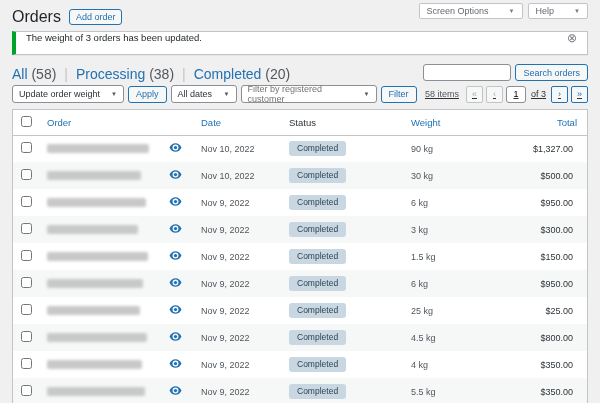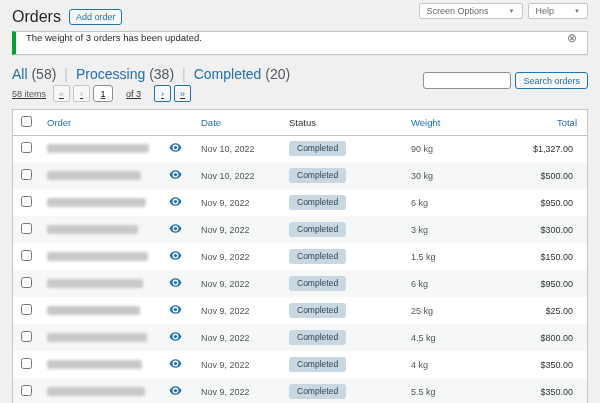--- a/index.html
+++ b/index.html
@@ -39,21 +39,21 @@
   }
   .notice-text { font-size: 9.5px; color: #1d2327; }
   .notice-dismiss { margin-left: auto; font-size: 12px; line-height: 12px; color: #787c82; cursor: pointer; }
 
   
   .views-row { position: absolute; top: 66px; left: 12px; font-size: 14px; display: flex; align-items: center; gap: 8px; }
   .views-row a { color: #2271b1; text-decoration: none; cursor: pointer; }
   .views-row .count { color: #50575e; }
   .views-row .sep { color: #c3c4c7; }
 
-  .search-row { position: absolute; top: 72px; right: 12px; display: flex; gap: 4px; }
+  .search-row { position: absolute; top: 64px; right: 12px; display: flex; gap: 4px; }
   .search-input {
     width: 88px; height: 17px; border: 1px solid #8c8f94; border-radius: 3px;
     background: #fff; font-size: 9px; padding: 0 4px; font-family: inherit;
   }
   .btn-secondary {
     display: inline-flex; align-items: center; justify-content: center; height: 17px; padding: 0 7px;
     border: 1px solid #2271b1; border-radius: 3px; background: #f6f7f7;
     color: #2271b1; font-size: 9px; cursor: pointer; white-space: nowrap; font-family: inherit;
   }
 
@@ -76,21 +76,21 @@
   .page-box {
     display: inline-flex; align-items: center; justify-content: center;
     width: 17px; height: 17px; border-radius: 2px; font-size: 9px; cursor: pointer;
     border: 1px solid #c3c4c7; background: #f6f7f7; color: #a7aaad;
   }
   .page-box.enabled { border-color: #2271b1; color: #2271b1; }
   .page-input {
     width: 20px; height: 17px; border: 1px solid #8c8f94; border-radius: 3px;
     text-align: center; font-size: 9px; background: #fff; font-family: inherit;
   }
-  .of-pages { font-size: 9px; color: #2c3338; margin: 0 10px; }
+  .of-pages { font-size: 9px; color: #2c3338; margin: 0 2px; }
 
   
   .table-wrap { position: absolute; top: 109px; left: 12px; right: 12px; background: #fff; border: 1px solid #c3c4c7; }
   table { width: 100%; border-collapse: collapse; table-layout: fixed; }
   col.c-cb { width: 26px; } col.c-order { width: 130px; } col.c-eye { width: 24px; }
   col.c-date { width: 88px; } col.c-status { width: 122px; } col.c-weight { width: 96px; } col.c-total { width: 88px; }
   thead th {
     height: 25px; font-size: 9.5px; font-weight: 400; text-align: left;
     padding: 0 8px; color: #2271b1; border-bottom: 1px solid #c3c4c7; background: #fff;
   }
@@ -161,20 +161,36 @@
     <span class="count">(20)</span>
   </a>
 </div>
 
 <div class="search-row">
   <input class="search-input" type="text" value="" style="">
   <button class="btn-secondary">Search orders</button>
 </div>
 
 <div class="tablenav">
+  <div class="nav-left">
+    <div class="fselect sel-bulk">
+      <span class="fselect-label">Update order weight</span>
+      <span class="caret">▼</span>
+    </div>
+    <button class="btn-secondary">Apply</button>
+    <div class="fselect sel-dates">
+      <span class="fselect-label">All dates</span>
+      <span class="caret">▼</span>
+    </div>
+    <div class="fselect placeholder sel-customer">
+      <span class="fselect-label">Filter by registered customer</span>
+      <span class="caret">▼</span>
+    </div>
+    <button class="btn-secondary">Filter</button>
+  </div>
   <div class="nav-right">
     <span class="items-count">58 items</span>
     <span class="page-box">«</span>
     <span class="page-box">‹</span>
     <input class="page-input" type="text" value="1" style="">
     <span class="of-pages">of 3</span>
     <span class="page-box enabled">›</span>
     <span class="page-box enabled">»</span>
   </div>
 </div>

